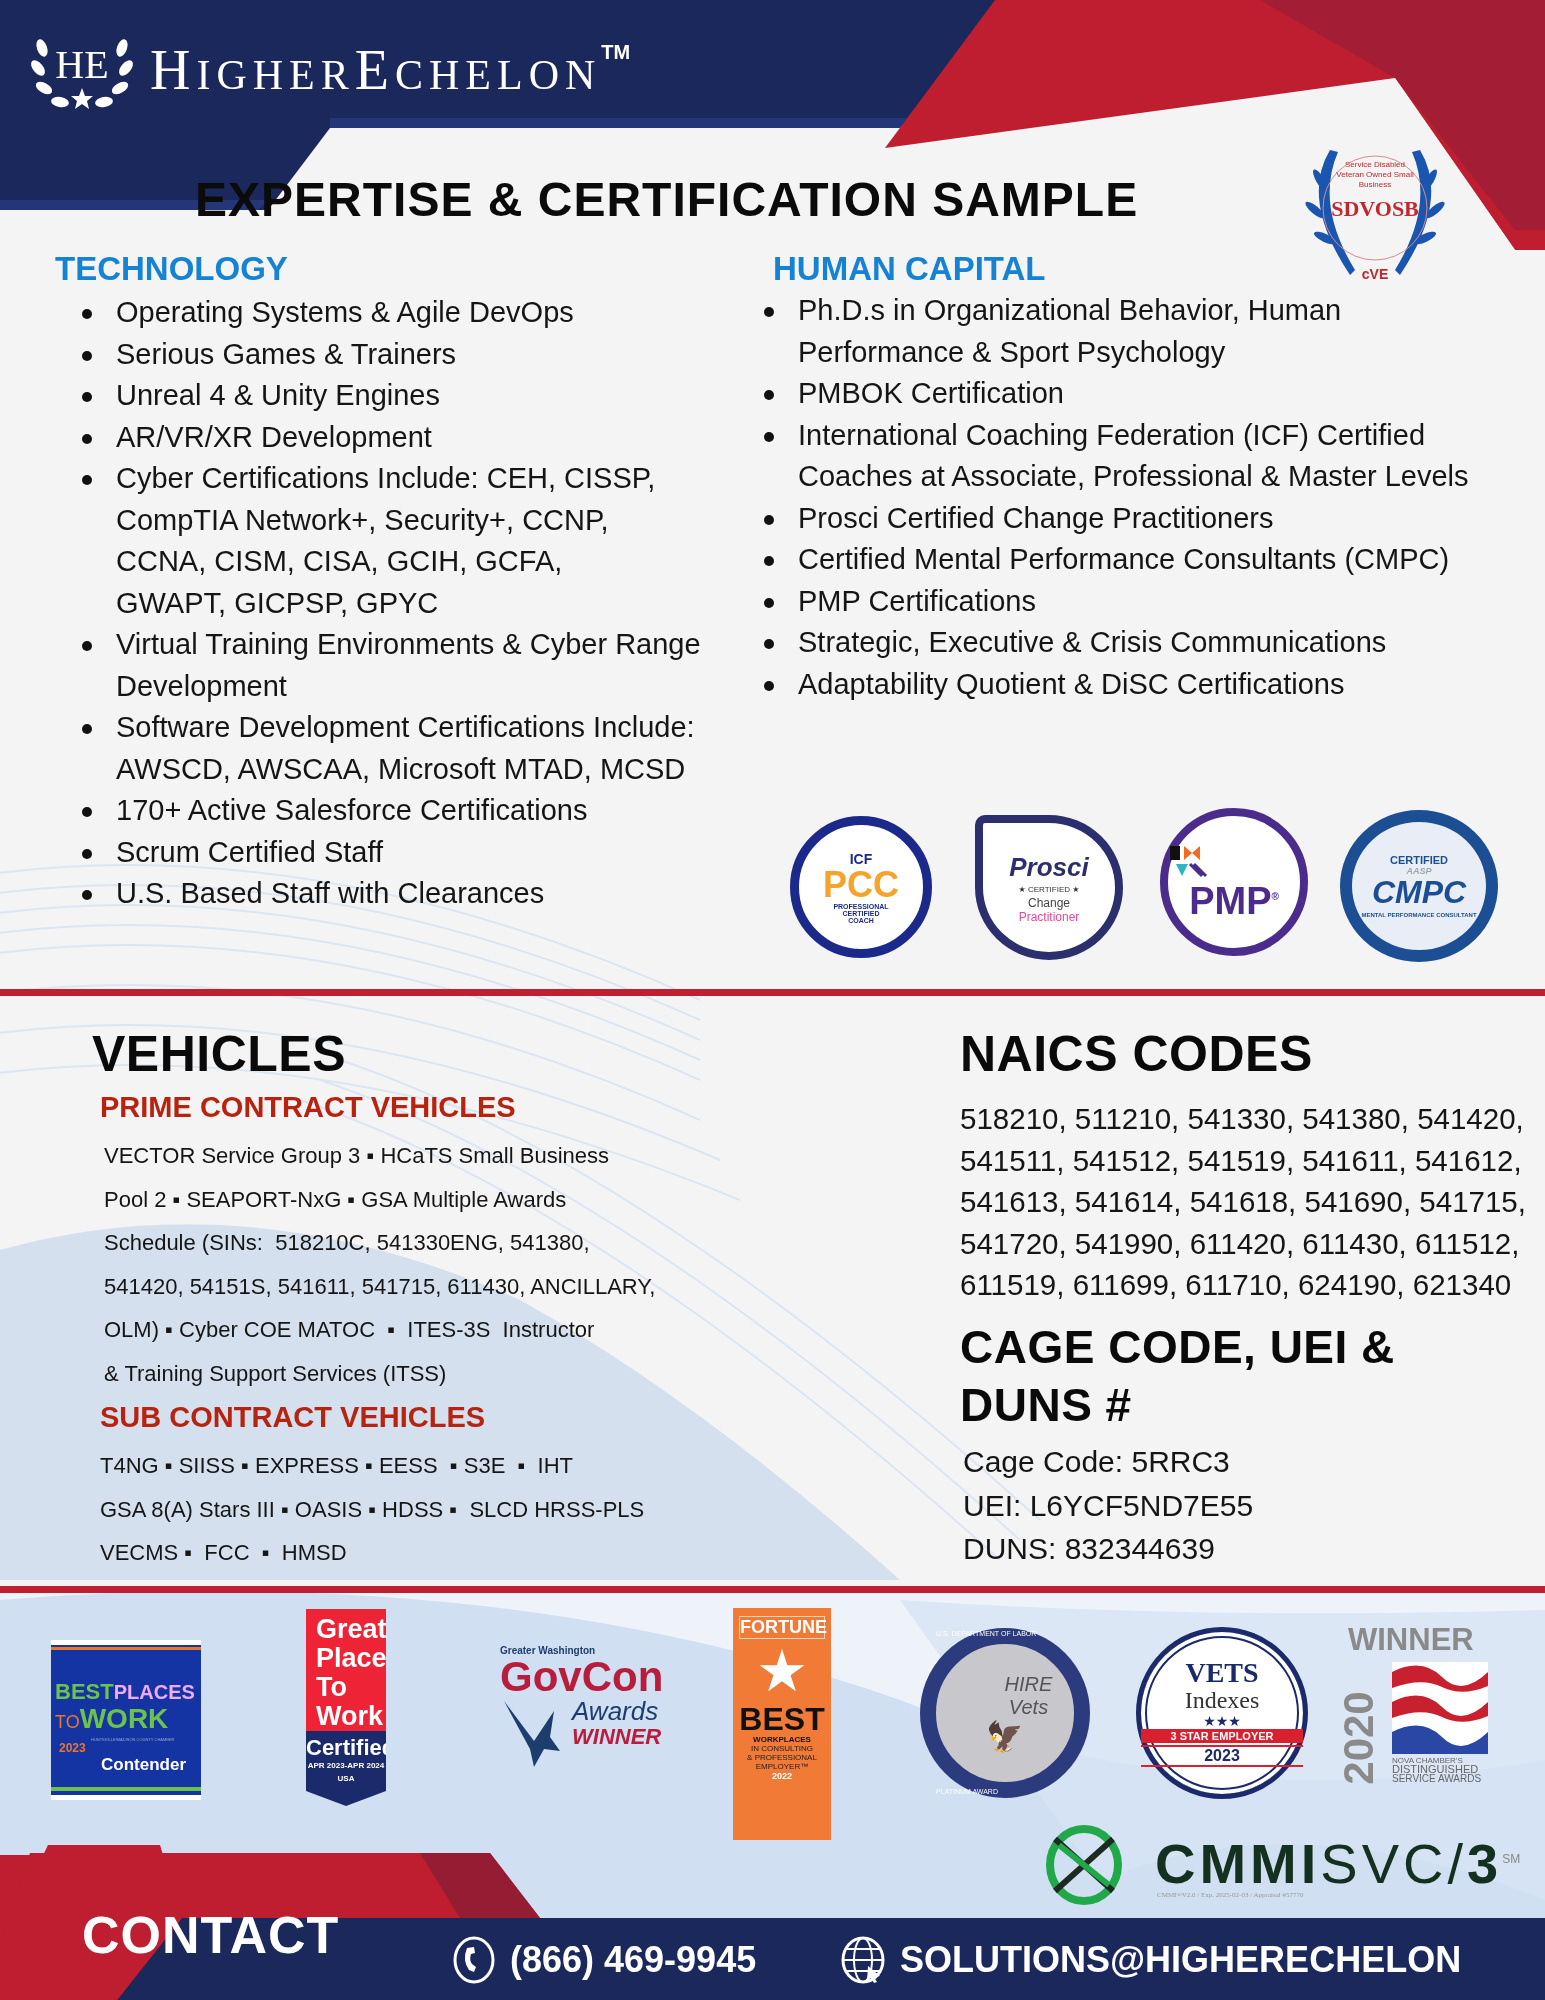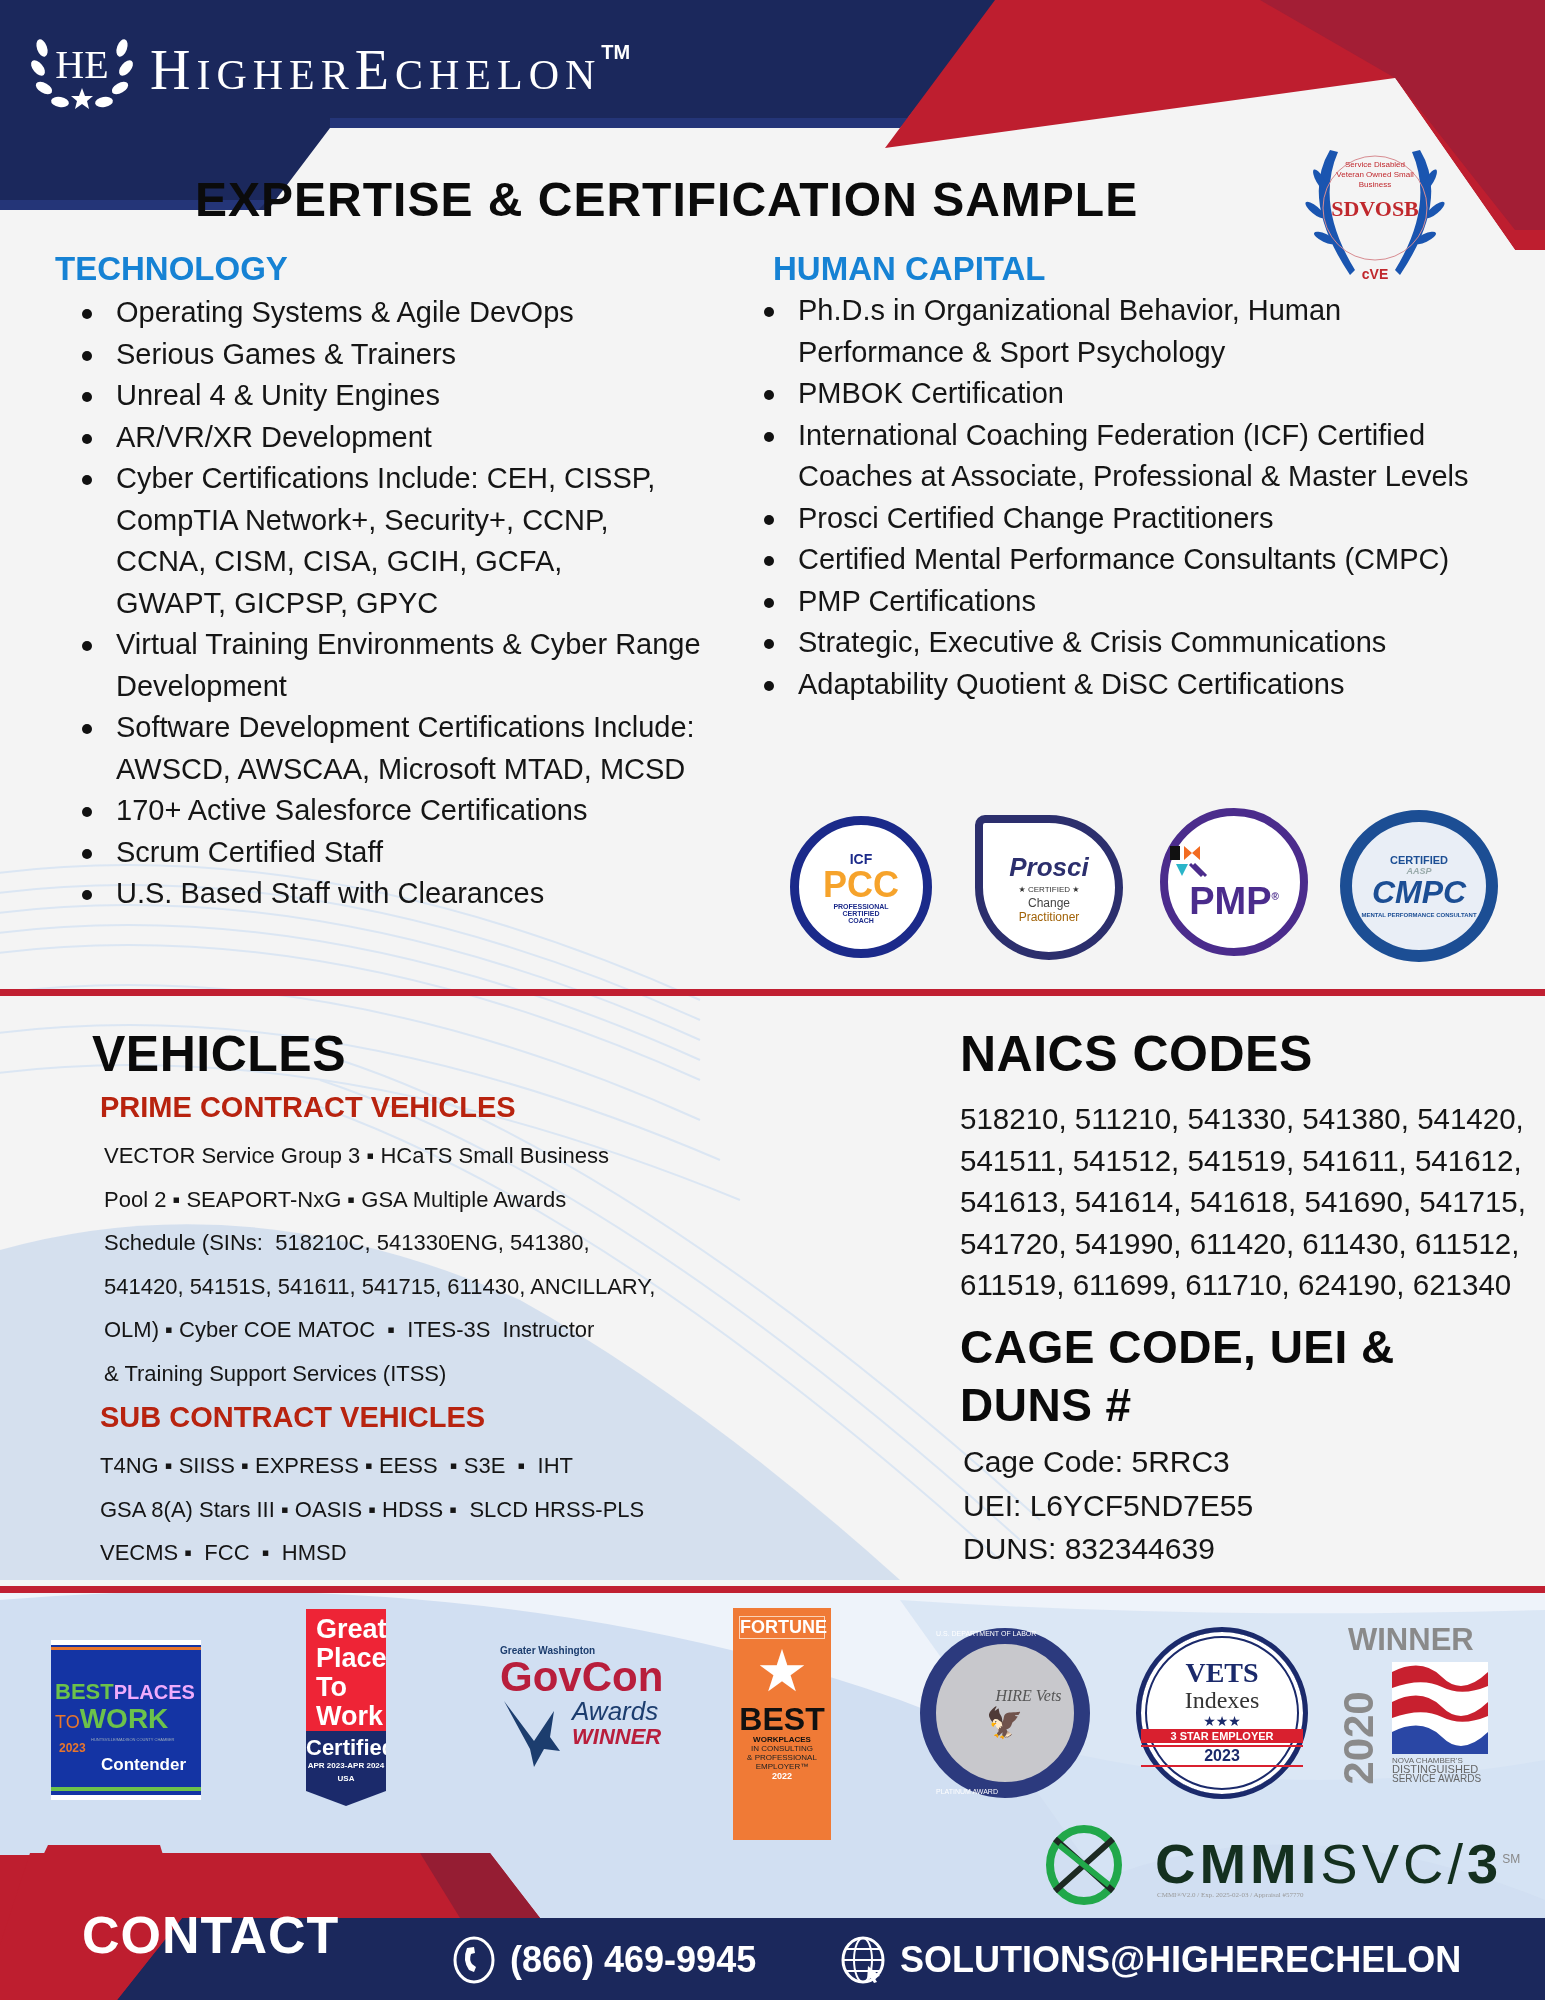--- a/index.html
+++ b/index.html
@@ -140,21 +140,21 @@
   <div style="font-weight:bold;font-size:14px;color:#1b2a8a;">ICF</div>
   <div style="font-weight:bold;font-size:36px;color:#f6a32b;line-height:36px;">PCC</div>
   <div style="font-size:7px;color:#1b2a8a;font-weight:bold;">PROFESSIONAL</div>
   <div style="font-size:7px;color:#1b2a8a;font-weight:bold;">CERTIFIED</div>
   <div style="font-size:7px;color:#1b2a8a;font-weight:bold;">COACH</div>
 </div>
 <div class="badge" style="left:975px;top:815px;width:148px;height:145px;border:8px solid #2c2f6d;background:#fff;box-sizing:border-box;border-top-left-radius:10px;">
   <div style="font-weight:bold;font-style:italic;font-size:26px;color:#2c2f6d;">Prosci</div>
   <div style="font-size:8px;color:#333;margin:2px 0;">★ CERTIFIED ★</div>
   <div style="font-size:12px;color:#444;">Change</div>
-  <div style="font-size:12px;color:#a16207;">Practitioner</div>
+  <div style="font-size:12px;color:#ec4899;">Practitioner</div>
 </div>
 <div class="badge" style="left:1160px;top:808px;width:148px;height:148px;border:8px solid #4b2c8c;background:#fff;box-sizing:border-box;">
   <svg width="40" height="34" viewBox="0 0 40 34">
     <rect x="2" y="2" width="10" height="14" fill="#111"></rect>
       <polygon points="16,2 24,9 32,2 32,16 24,9 16,16" fill="#f26b21"></polygon>
     <polygon points="8,20 20,20 14,32" fill="#2ab5c9"></polygon>
       <path d="M22 20 L34 32 M26 20 L38 32" stroke="#4b2c8c" stroke-width="3"></path>
   </svg>
   <div style="font-weight:bold;font-size:38px;color:#4b2c8c;line-height:38px;"><span>PMP</span><sup style="font-size:10px;">®</sup></div>
 </div>
@@ -245,21 +245,21 @@
   <div style="font-weight:bold;font-size:32px;color:#111;line-height:32px;">BEST</div>
   <div style="font-size:8px;font-weight:bold;color:#111;">WORKPLACES</div>
   <div style="font-size:8px;color:#222;">IN CONSULTING</div>
   <div style="font-size:8px;color:#222;">&amp; PROFESSIONAL</div>
   <div style="font-size:8px;color:#222;">EMPLOYER™</div>
   <div style="font-size:9px;font-weight:bold;">2022</div>
 </div>
 
 <div class="badge" style="left:920px;top:1628px;width:170px;height:170px;border:16px solid #2c3a7e;background:#c8c8cc;box-sizing:border-box;">
   <div style="position:absolute;top:-14px;font-size:7px;color:#fff;">U.S. DEPARTMENT OF LABOR</div>
-  <div style="font-family:Liberation Serif, serif;font-style:italic;font-size:16px;color:#555;margin-left:47px;">HIRE Vets</div>
+  <div style="font-family:Liberation Sans, sans-serif;font-style:italic;font-size:20px;color:#555;margin-left:47px;">HIRE Vets</div>
   <div style="font-size:30px;color:#444;">🦅</div>
   <div style="position:absolute;bottom:-13px;font-size:7px;color:#fff;">PLATINUM AWARD</div>
 </div>
 
 <div class="badge" style="left:1136px;top:1627px;width:172px;height:172px;border:5px solid #1b2a6b;background:#fff;box-sizing:border-box;box-shadow:inset 0 0 0 4px #fff, inset 0 0 0 6px #1b2a6b;">
   <div style="font-family:'Liberation Serif',serif;font-weight:bold;font-size:28px;color:#1b2a6b;line-height:28px;">VETS</div>
   <div style="font-family:'Liberation Serif',serif;font-size:24px;color:#333;line-height:26px;">Indexes</div>
   <div style="color:#1b2a6b;font-size:14px;">★★★</div>
   <div style="background:#d9202f;color:#fff;font-weight:bold;font-size:11px;padding:1px 4px;">3 STAR EMPLOYER</div>
   <div style="color:#1b2a6b;font-weight:bold;font-size:16px;border-top:2px solid #d9202f;border-bottom:2px solid #d9202f;padding:0 14px;margin-top:2px;">2023</div>

